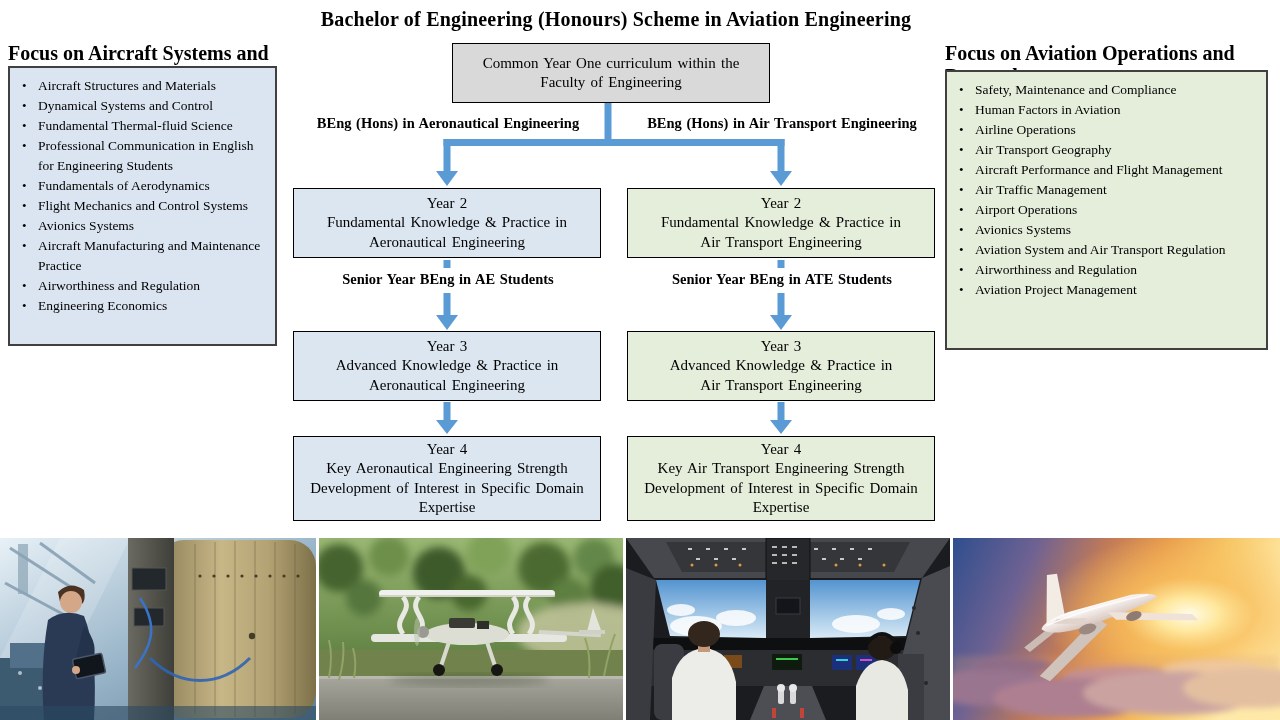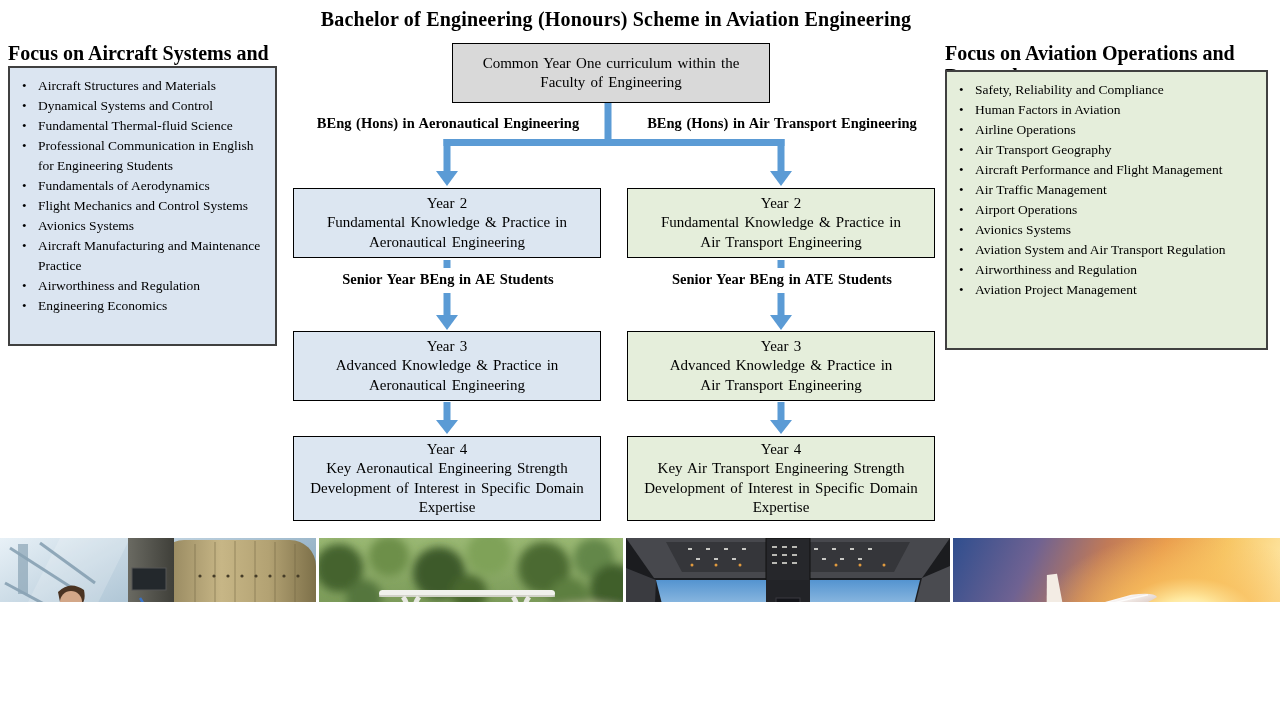--- a/index.html
+++ b/index.html
@@ -1,16 +1,16 @@
 <!DOCTYPE html>
 <html><head>
 <meta charset="utf-8">
 <style>
   html,body{margin:0;padding:0;background:#fff;}
-  .stage{position:relative;width:1280px;height:602px;background:#fff;overflow:hidden;
+  .stage{position:relative;width:1280px;height:720px;background:#fff;overflow:hidden;
          font-family:"Liberation Serif","DejaVu Serif",serif;color:#000;}
   .abs{position:absolute;}
   .page-title{top:8px;left:0;width:1232px;text-align:center;font-size:20px;font-weight:bold;letter-spacing:.2px;}
   .panel-heading{font-size:20px;font-weight:bold;text-align:left;}
   .panel-box{background:#dbe5f1;border:2px solid #404040;box-sizing:border-box;}
   .panel-box.green{background:#e5eedb;}
   ul.blist{margin:0;padding:8px 4px 0 4px;list-style:none;}
   ul.blist li{position:relative;padding-left:24px;font-size:13.5px;line-height:20px;}
   ul.blist li::before{content:"\2022";position:absolute;left:8px;top:0;font-size:13px;}
   .fbox{box-sizing:border-box;border:1px solid #000;display:flex;flex-direction:column;
@@ -44,21 +44,21 @@
         <li>Avionics Systems</li>
         <li>Aircraft Manufacturing and Maintenance Practice</li>
         <li>Airworthiness and Regulation</li>
         <li>Engineering Economics</li>
       </ul>
   </div>
 
   <div class="abs panel-heading" style="top:42px;left:945px;width:323px;">Focus on Aviation Operations and Research</div>
   <div class="abs panel-box green" style="top:70px;left:945px;width:323px;height:280px;">
     <ul class="blist">
-        <li>Safety, Reliability and Compliance</li>
+        <li>Safety, Maintenance and Compliance</li>
         <li>Human Factors in Aviation</li>
         <li>Airline Operations</li>
         <li>Air Transport Geography</li>
         <li>Aircraft Performance and Flight Management</li>
         <li>Air Traffic Management</li>
         <li>Airport Operations</li>
         <li>Avionics Systems</li>
         <li>Aviation System and Air Transport Regulation</li>
         <li>Airworthiness and Regulation</li>
         <li>Aviation Project Management</li>

